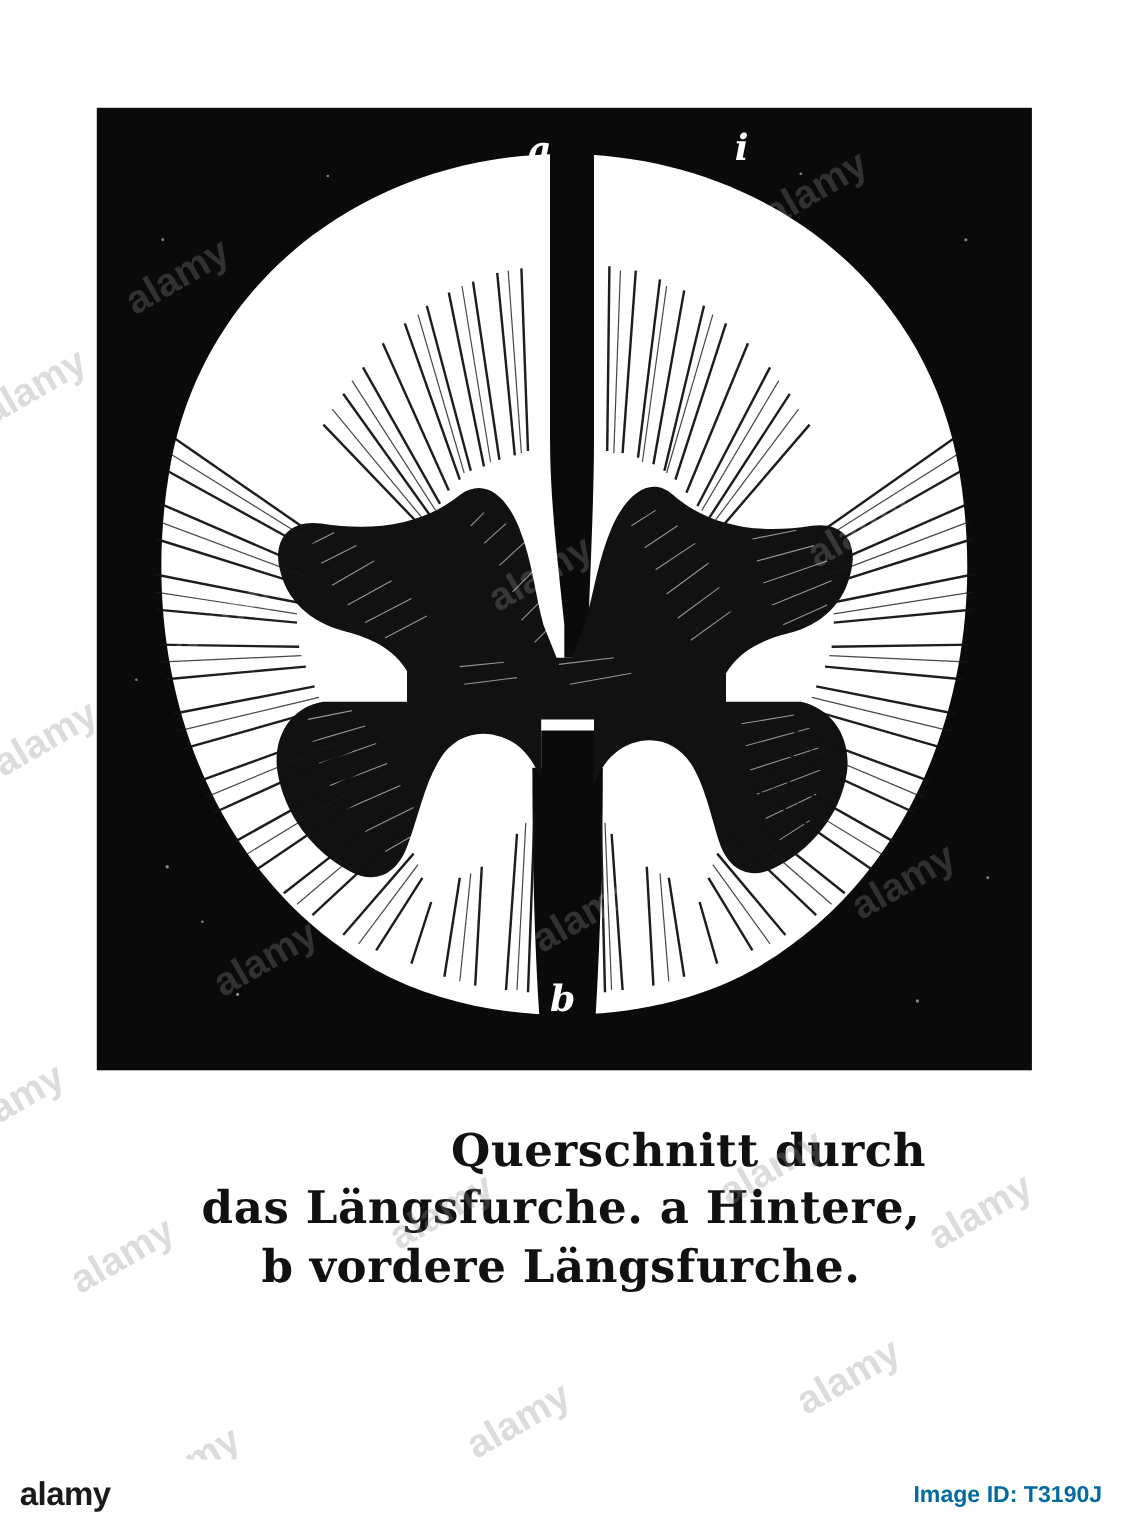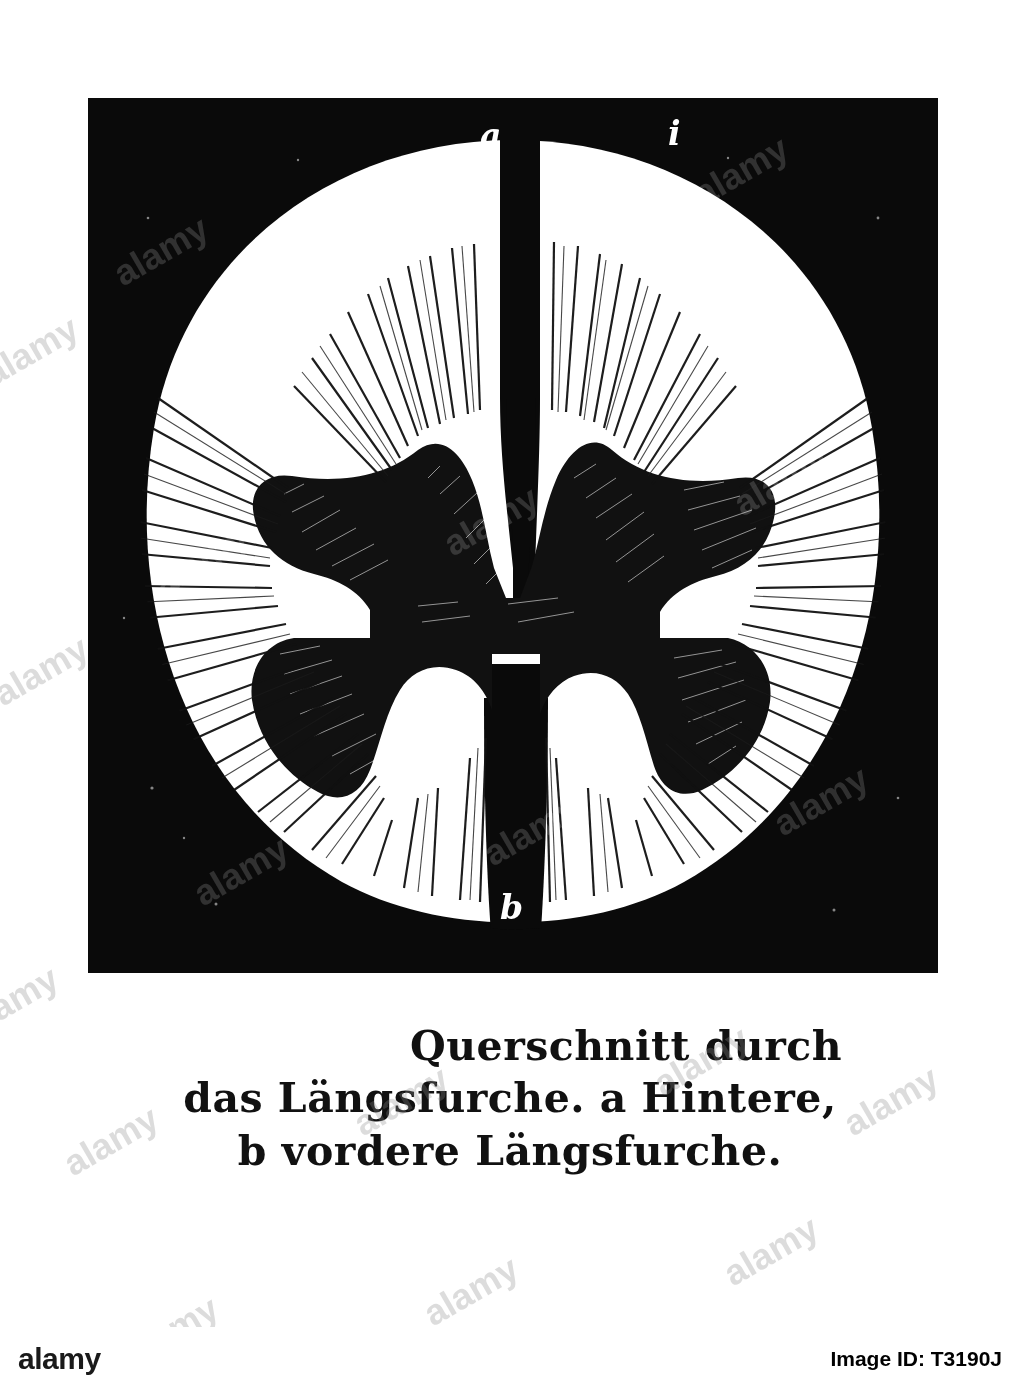--- a/index.html
+++ b/index.html
@@ -83,21 +83,21 @@
     font-family: "Liberation Sans", sans-serif;
     font-size: 30px;
     font-weight: 700;
     color: #1a1a1a;
     letter-spacing: -0.5px;
   }
   .imgid {
     font-family: "Liberation Sans", sans-serif;
     font-size: 21px;
     font-weight: 700;
-    color: #000000;
+    color: #0369a1;
     letter-spacing: 0px;
   }
 
   
   .wm-layer {
     position: absolute;
     left: 0; top: 0;
     width: 1020px;
     height: 1390px;
     pointer-events: none;

